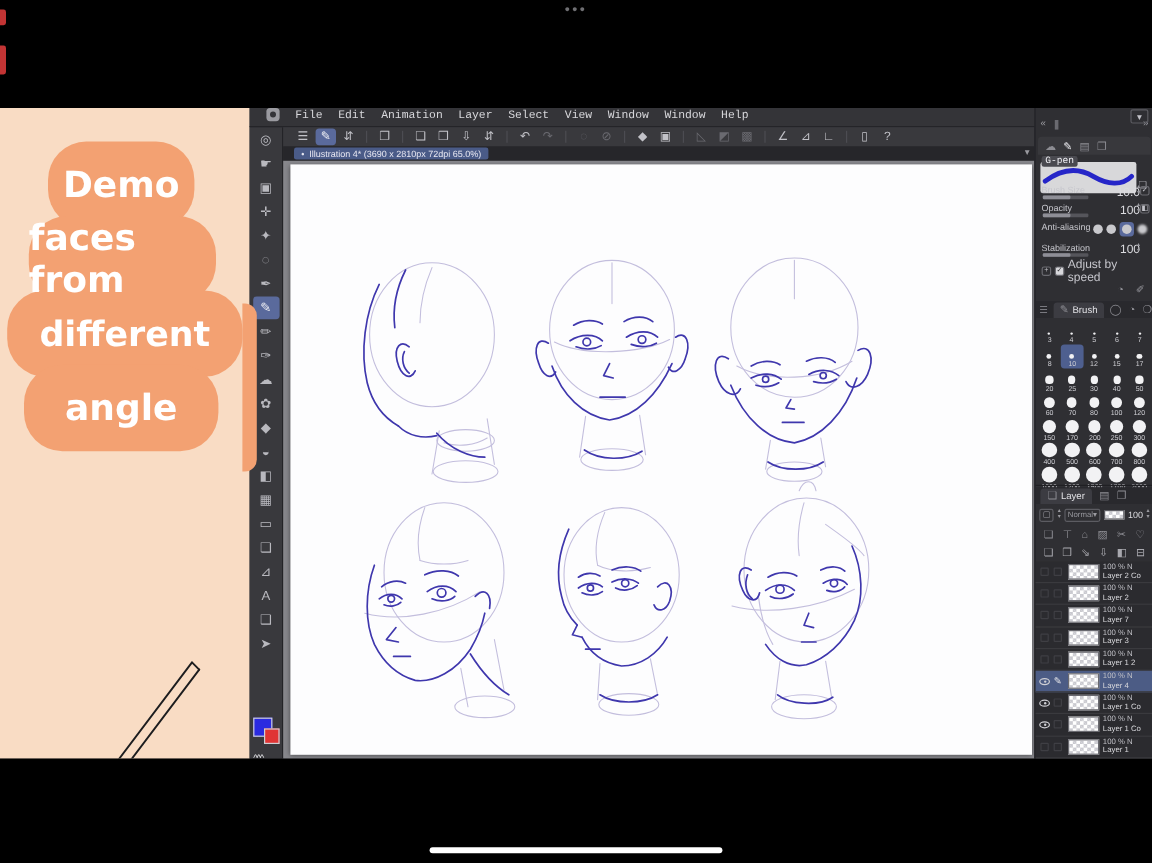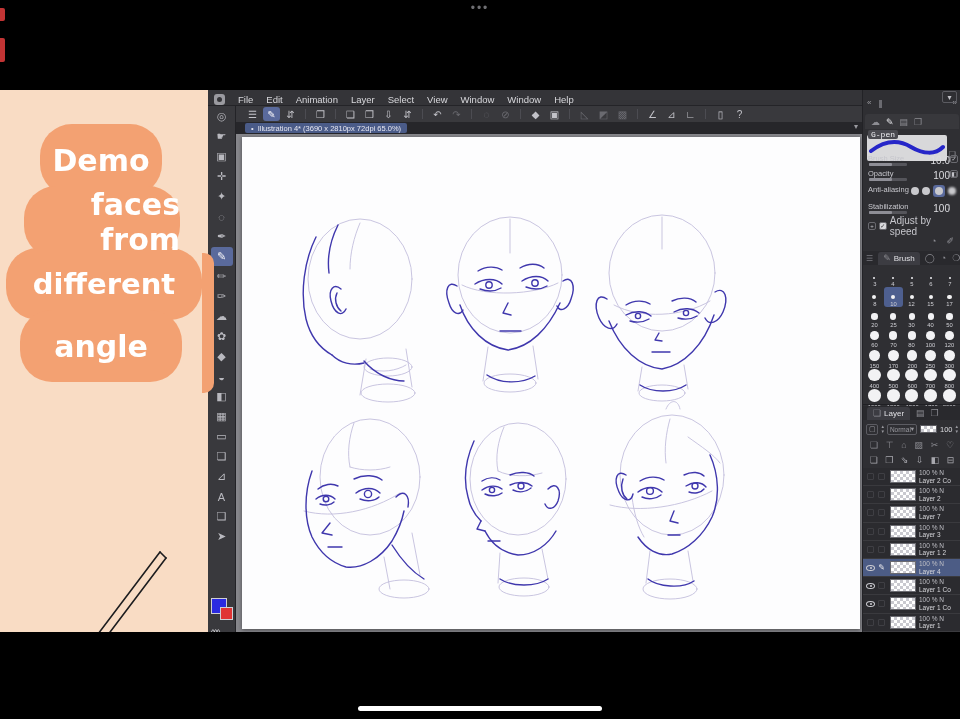--- a/index.html
+++ b/index.html
@@ -8,21 +8,21 @@
           font-family:"Liberation Sans",sans-serif;color:#d6d6da;}
   
   .statusdots{position:absolute;top:1px;left:0;right:0;text-align:center;color:#6f6f73;font-size:12px;letter-spacing:2px;}
   .redmark1{position:absolute;left:0;top:8px;width:5px;height:13px;background:#c23434;border-radius:0 2px 2px 0;}
   .redmark2{position:absolute;left:0;top:38px;width:5px;height:24px;background:#c23434;border-radius:0 2px 2px 0;}
   .home-indicator{position:absolute;left:358px;top:706px;width:244px;height:5px;border-radius:3px;background:#fff;}
   
   .app{position:absolute;left:0;top:90px;width:960px;height:542px;background:#303034;}
   
   .left-panel{position:absolute;left:0;top:0;width:208px;height:542px;background:#f9dcc4;overflow:hidden;}
-  .blob{position:absolute;left:6px;top:34px;width:198px;text-align:right;}
+  .blob{position:absolute;left:6px;top:28px;width:198px;}
   .blob-line{background:#f3a172;border-radius:32px;height:72px;margin-top:-10px;
              display:flex;align-items:center;justify-content:center;
              color:#fff;font-family:"DejaVu Sans",sans-serif;font-weight:bold;font-size:30px;}
   .blob-line:nth-child(1){width:122px;margin-left:34px;margin-top:0;}
   .blob-line:nth-child(2){width:156px;margin-left:18px;}
   .blob-line:nth-child(3){width:196px;margin-left:0;font-size:29px;}
   .blob-line:nth-child(4){width:162px;margin-left:14px;}
   .blob-line:nth-child(5){width:126px;margin-left:32px;}
   .hand-art{position:absolute;left:0;top:448px;}
   .peach-notch{position:absolute;left:202px;top:163px;width:12px;height:140px;background:#f3a172;border-radius:0 10px 10px 0;}
@@ -30,21 +30,21 @@
   .tool-strip{position:absolute;left:208px;top:16px;width:28px;height:526px;background:#39393d;border-right:1px solid #232327;}
   .tool{width:22px;height:19px;margin:1px auto 0;display:flex;align-items:center;justify-content:center;
         font-size:11px;color:#b9b9bf;border-radius:3px;}
   .tool.sel{background:#5a6a9c;color:#f2f2f6;}
   .swatches{position:absolute;left:3px;top:492px;width:24px;height:26px;}
   .sw-fg{position:absolute;left:0;top:0;width:16px;height:16px;background:#2a2ae0;border:1px solid #cfcfd4;}
   .sw-bg{position:absolute;left:9px;top:9px;width:13px;height:13px;background:#e03434;border:1px solid #cfcfd4;}
   .zigzag{position:absolute;left:3px;top:521px;color:#e6e6ea;font-size:8px;letter-spacing:-1px;}
   
   .menubar{position:absolute;left:208px;top:0;width:752px;height:16px;background:#343438;border-bottom:1px solid #242428;
-           display:flex;align-items:flex-end;gap:13px;padding-left:6px;}
+           display:flex;align-items:flex-start;gap:13px;padding-left:14px;font-family:Liberation Mono, monospace;}
   .app-logo{width:11px;height:11px;border-radius:3px;background:#9a9aa0;position:relative;flex:0 0 auto;}
   .app-logo::after{content:"";position:absolute;left:3px;top:3px;width:5px;height:5px;border-radius:50%;background:#343438;}
   .menu-item{font-size:9.5px;color:#d8d8dc;}
   .toolbar{position:absolute;left:236px;top:16px;width:626px;height:16px;background:#39393d;
            display:flex;align-items:center;gap:2px;padding-left:8px;}
   .tb{min-width:17px;height:14px;display:flex;align-items:center;justify-content:center;font-size:10px;color:#c2c2c8;border-radius:3px;}
   .tb.sel{background:#5a6a9c;color:#f4f4f8;}
   .tb.dim{color:#6a6a70;}
   .tb-sep{width:1px;height:10px;background:#4c4c52;margin:0 4px;}
   .tabbar{position:absolute;left:236px;top:32px;width:626px;height:12px;background:#26262a;}

